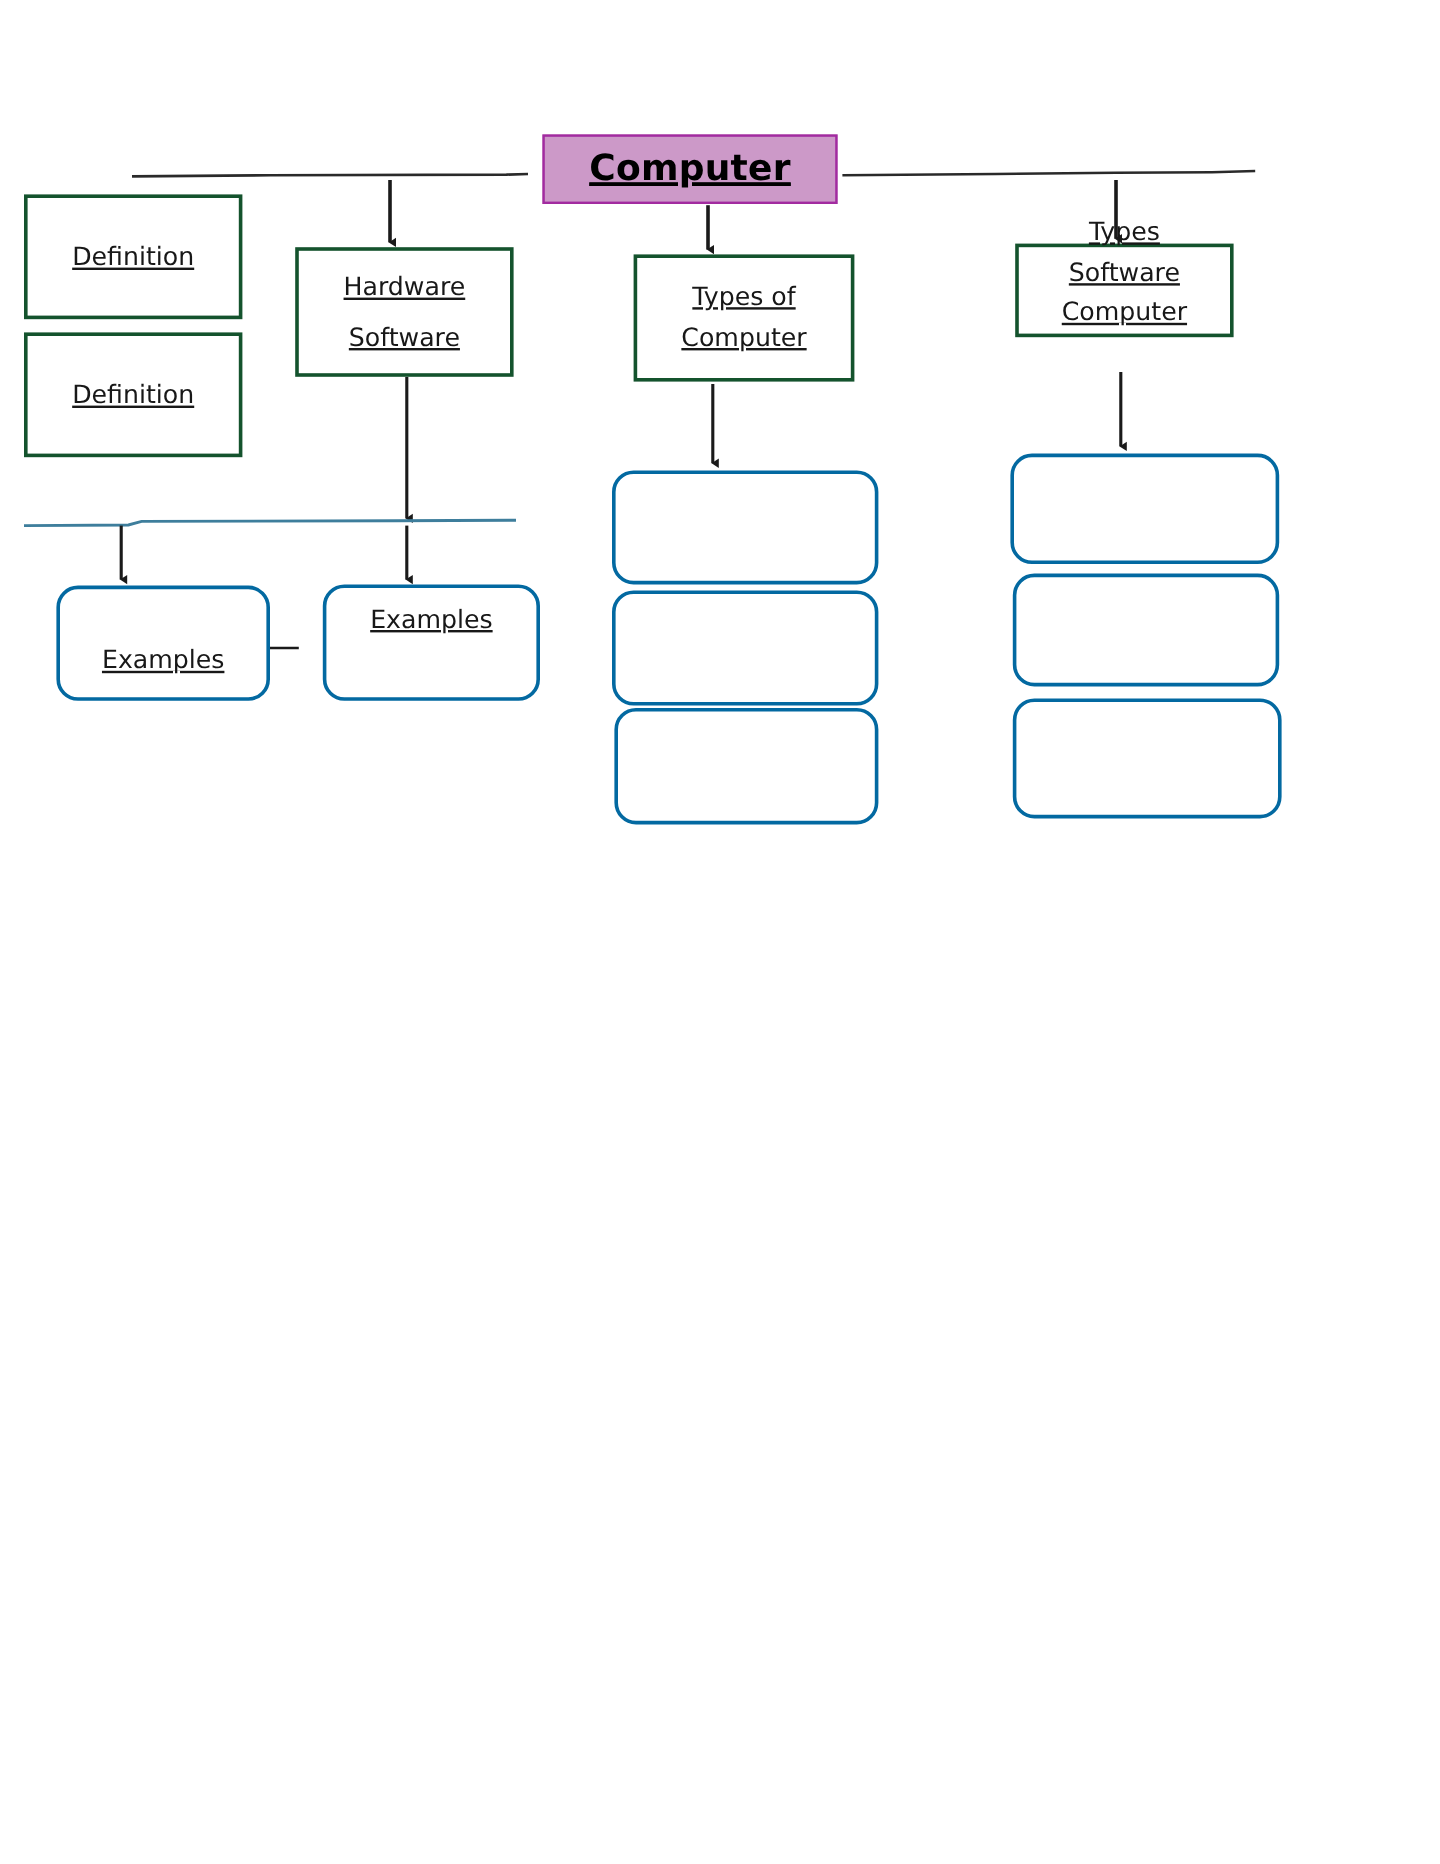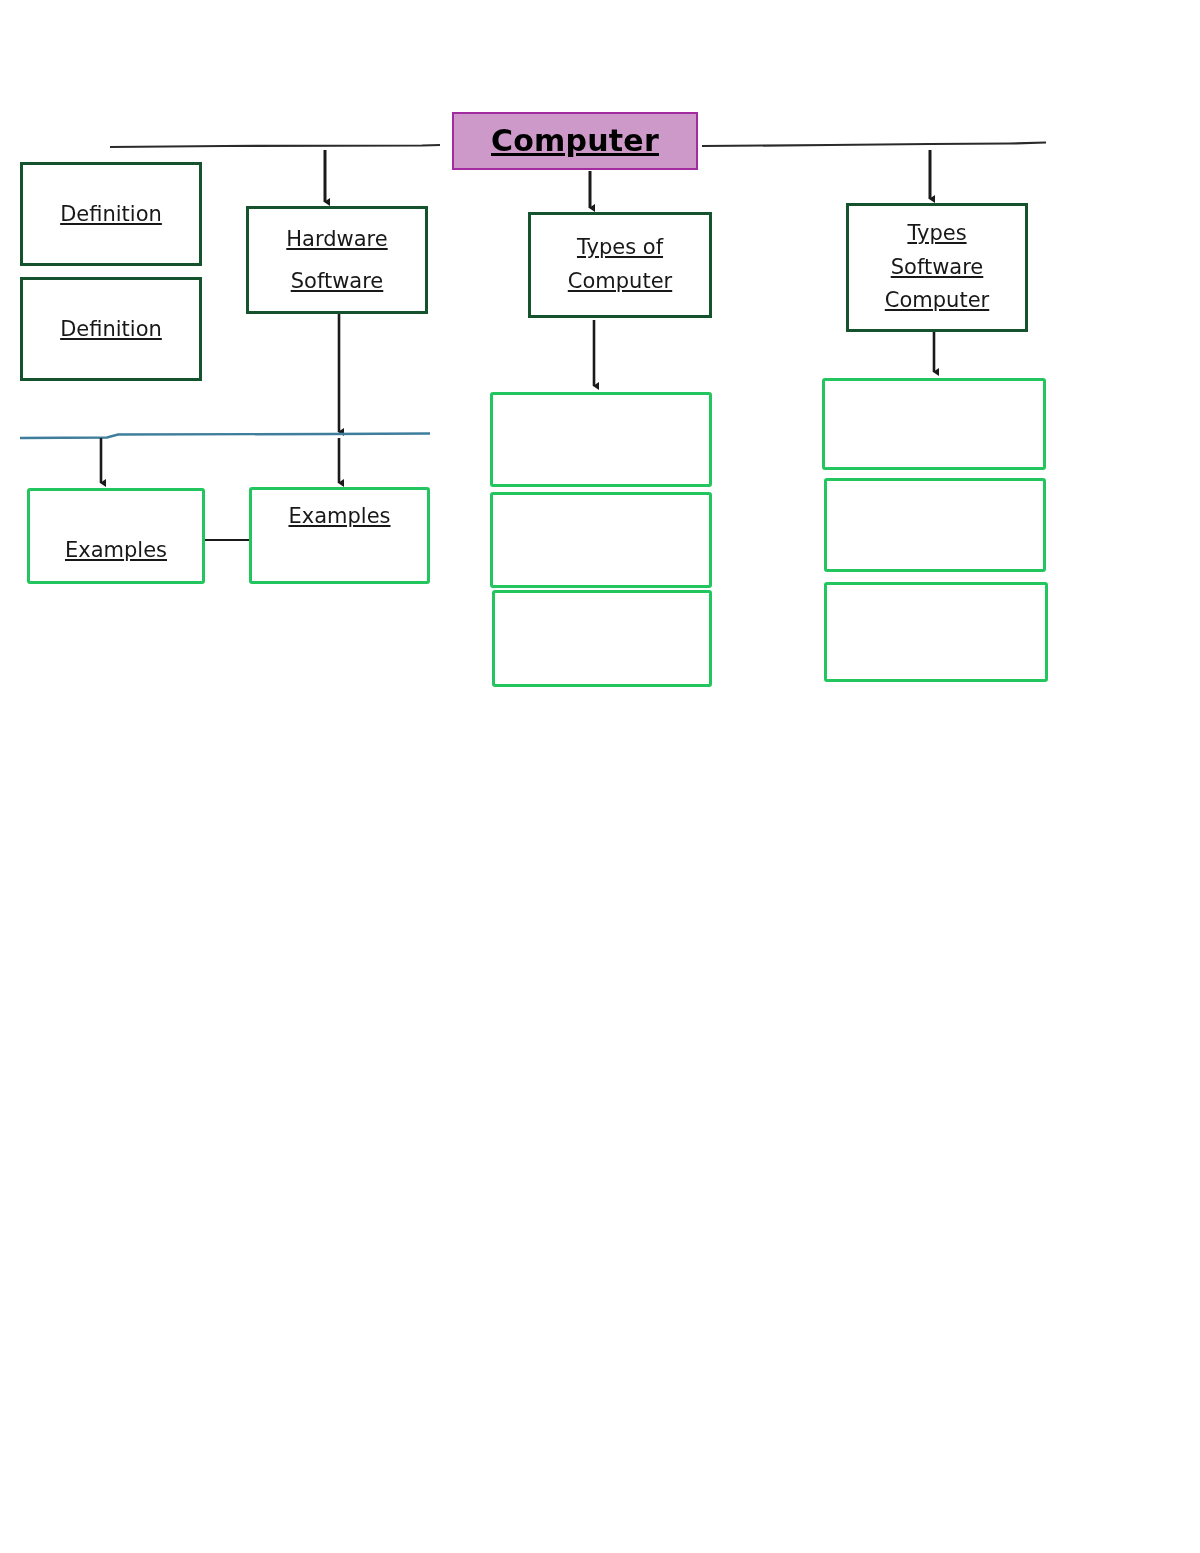--- a/index.html
+++ b/index.html
@@ -40,22 +40,23 @@
     text-align: center;
     color: #181818;
     line-height: 1.55;
     text-decoration: underline;
   }
   .node.rect {
     border: 3px solid #14532d;
     border-radius: 0;
   }
   .node.rounded {
-    border: 3px solid #22c55e;
-    border-radius: 3px;
+    border: 3px solid #0369a1;
+    border-radius: 18px;
+    margin-left: 20px;
   }
   .node.title {
     border: 2px solid #a22ba0;
     background: #cc99c8;
     border-radius: 0;
   }
   .node .label {
     display: block;
   }
   .node .label .line {
@@ -149,21 +150,21 @@
     </span>
   </div>
 
   <div class="node rect n-types" style="left:528px; top:212px; width:184px; height:106px;">
     <span class="label">
       <span class="line">Types of</span>
       <span class="line">Computer</span>
     </span>
   </div>
 
-  <div class="node rect n-types" style="left:846px; top:203px; width:182px; height:129px;">
+  <div class="node rect n-types" style="left:846px; top:203px; width:182px; height:78px;align-items:flex-end;">
     <span class="label">
       <span class="line">Types</span>
       <span class="line">Software</span>
       <span class="line">Computer</span>
     </span>
   </div>
 
   <div class="node rounded n-examples align-bottom-left" style="left:27px; top:488px; width:178px; height:96px;">
     <span class="label">
       <span class="line">Examples</span>

